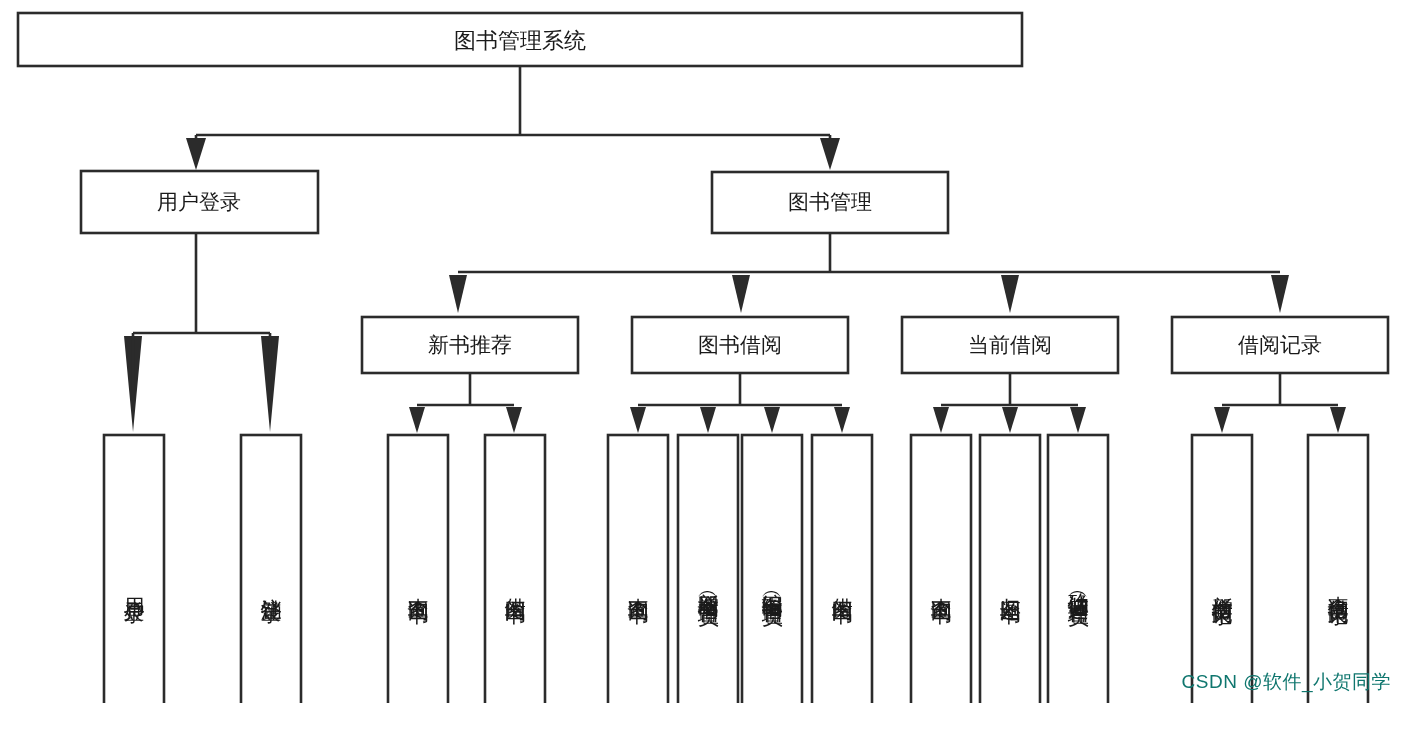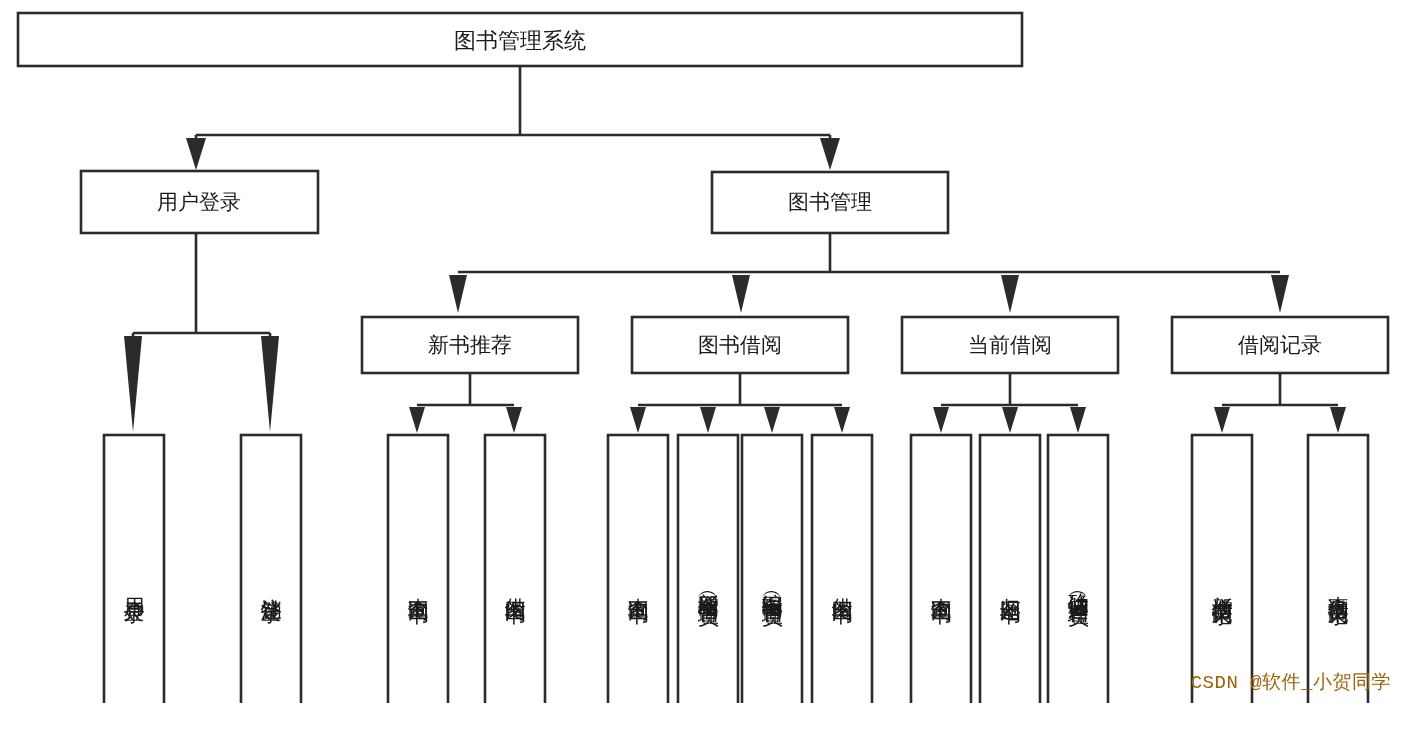--- a/index.html
+++ b/index.html
@@ -66,23 +66,23 @@
     line-height: 1.08;
     letter-spacing: 2px;
     color: #1a1a1a;
     white-space: nowrap;
     text-align: center;
   }
   .watermark {
     position: absolute;
     right: 14px;
     bottom: 8px;
-    font-family: Liberation Mono, monospace;
+    font-family: Liberation Sans, sans-serif;
     font-size: 19px;
-    color: #a16207;
+    color: #0f766e;
     letter-spacing: 0.5px;
     white-space: nowrap;
   }
 </style>
 </head>
 <body>
 
 <div id="diagram-root">
 
   <svg id="flow-svg" viewBox="0 0 1405 747">

